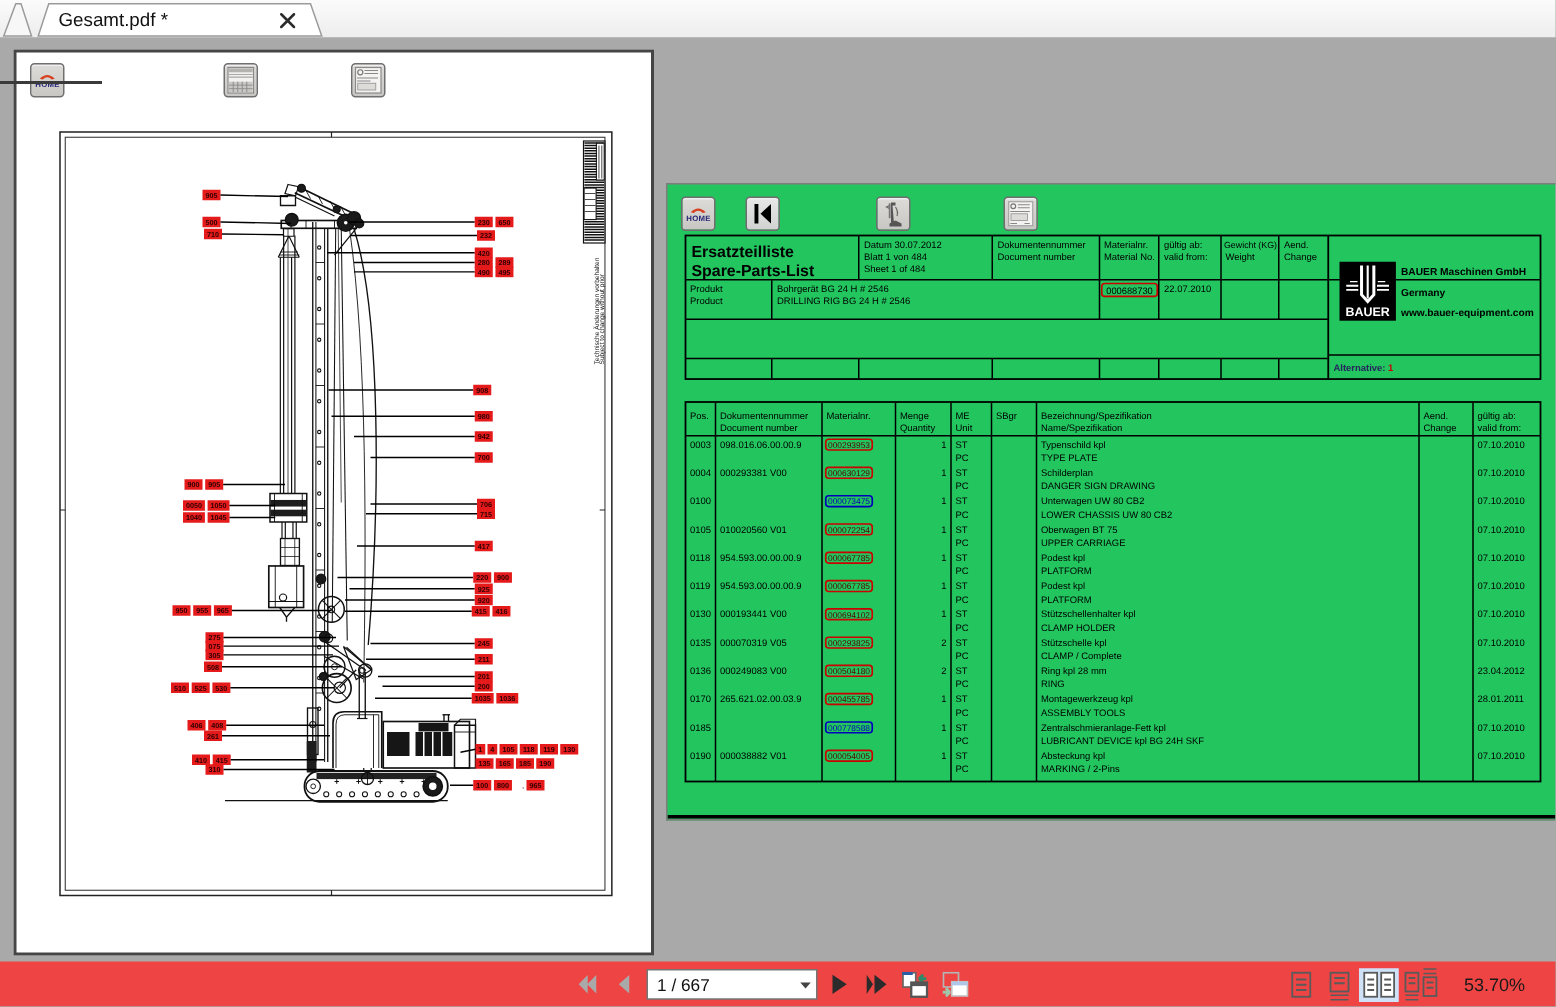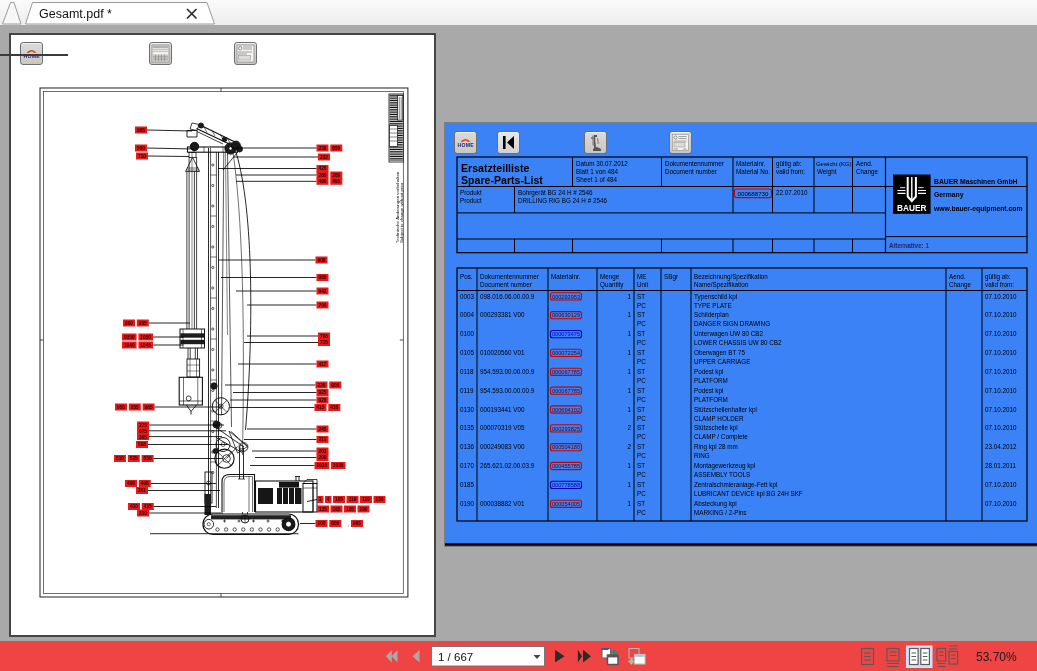--- a/index.html
+++ b/index.html
@@ -414,21 +414,21 @@
       <text x="310.5" y="490.4" font-size="4.8" font-weight="bold" fill="#300000" text-anchor="middle">100</text>
       <rect x="318.3" y="485.0" width="12.0" height="7" fill="#e41a1b"></rect>
       <text x="324.3" y="490.4" font-size="4.8" font-weight="bold" fill="#300000" text-anchor="middle">800</text>
       <text x="337" y="490.5" font-size="5" fill="#111">,</text>
       <rect x="340.0" y="485.0" width="12.0" height="7" fill="#e41a1b"></rect>
       <text x="346.0" y="490.4" font-size="4.8" font-weight="bold" fill="#300000" text-anchor="middle">965</text>
     </svg>
   </div>
 <div class="abs" style="left:0;top:54.2px;width:21px;height:1.5px;background:#3a3a3a;"></div>
 
-<div class="abs" style="left:444px;top:122px;width:593px;height:425px;background:#3b82f6;border-left:1px solid #7d7d7d;border-top:1px solid #7d7d7d;border-bottom:1px solid #7d7d7d;box-sizing:border-box;">
+<div class="abs" style="left:444px;top:122px;width:593px;height:425px;background:#22c55e;border-left:1px solid #7d7d7d;border-top:1px solid #7d7d7d;border-bottom:1px solid #7d7d7d;box-sizing:border-box;">
 
 <div class="btn" style="left:9px;top:8px;">
  <svg width="21" height="21">
   <path d="M5.5,9.5 Q10.5,4.5 15.5,9.5 L13.5,10 Q10.5,7 7.5,10 Z" fill="#d8401f"></path>
   <text x="10.7" y="15" font-size="5.2" font-weight="bold" fill="#272777" text-anchor="middle" letter-spacing="0.2">HOME</text>
  </svg>
 </div>
 <div class="btn" style="left:52px;top:8px;background:linear-gradient(#e8e8e8,#d2d2d2);">
  <svg width="21" height="21">
   <rect x="5" y="4" width="2.6" height="13" fill="#000"></rect>

